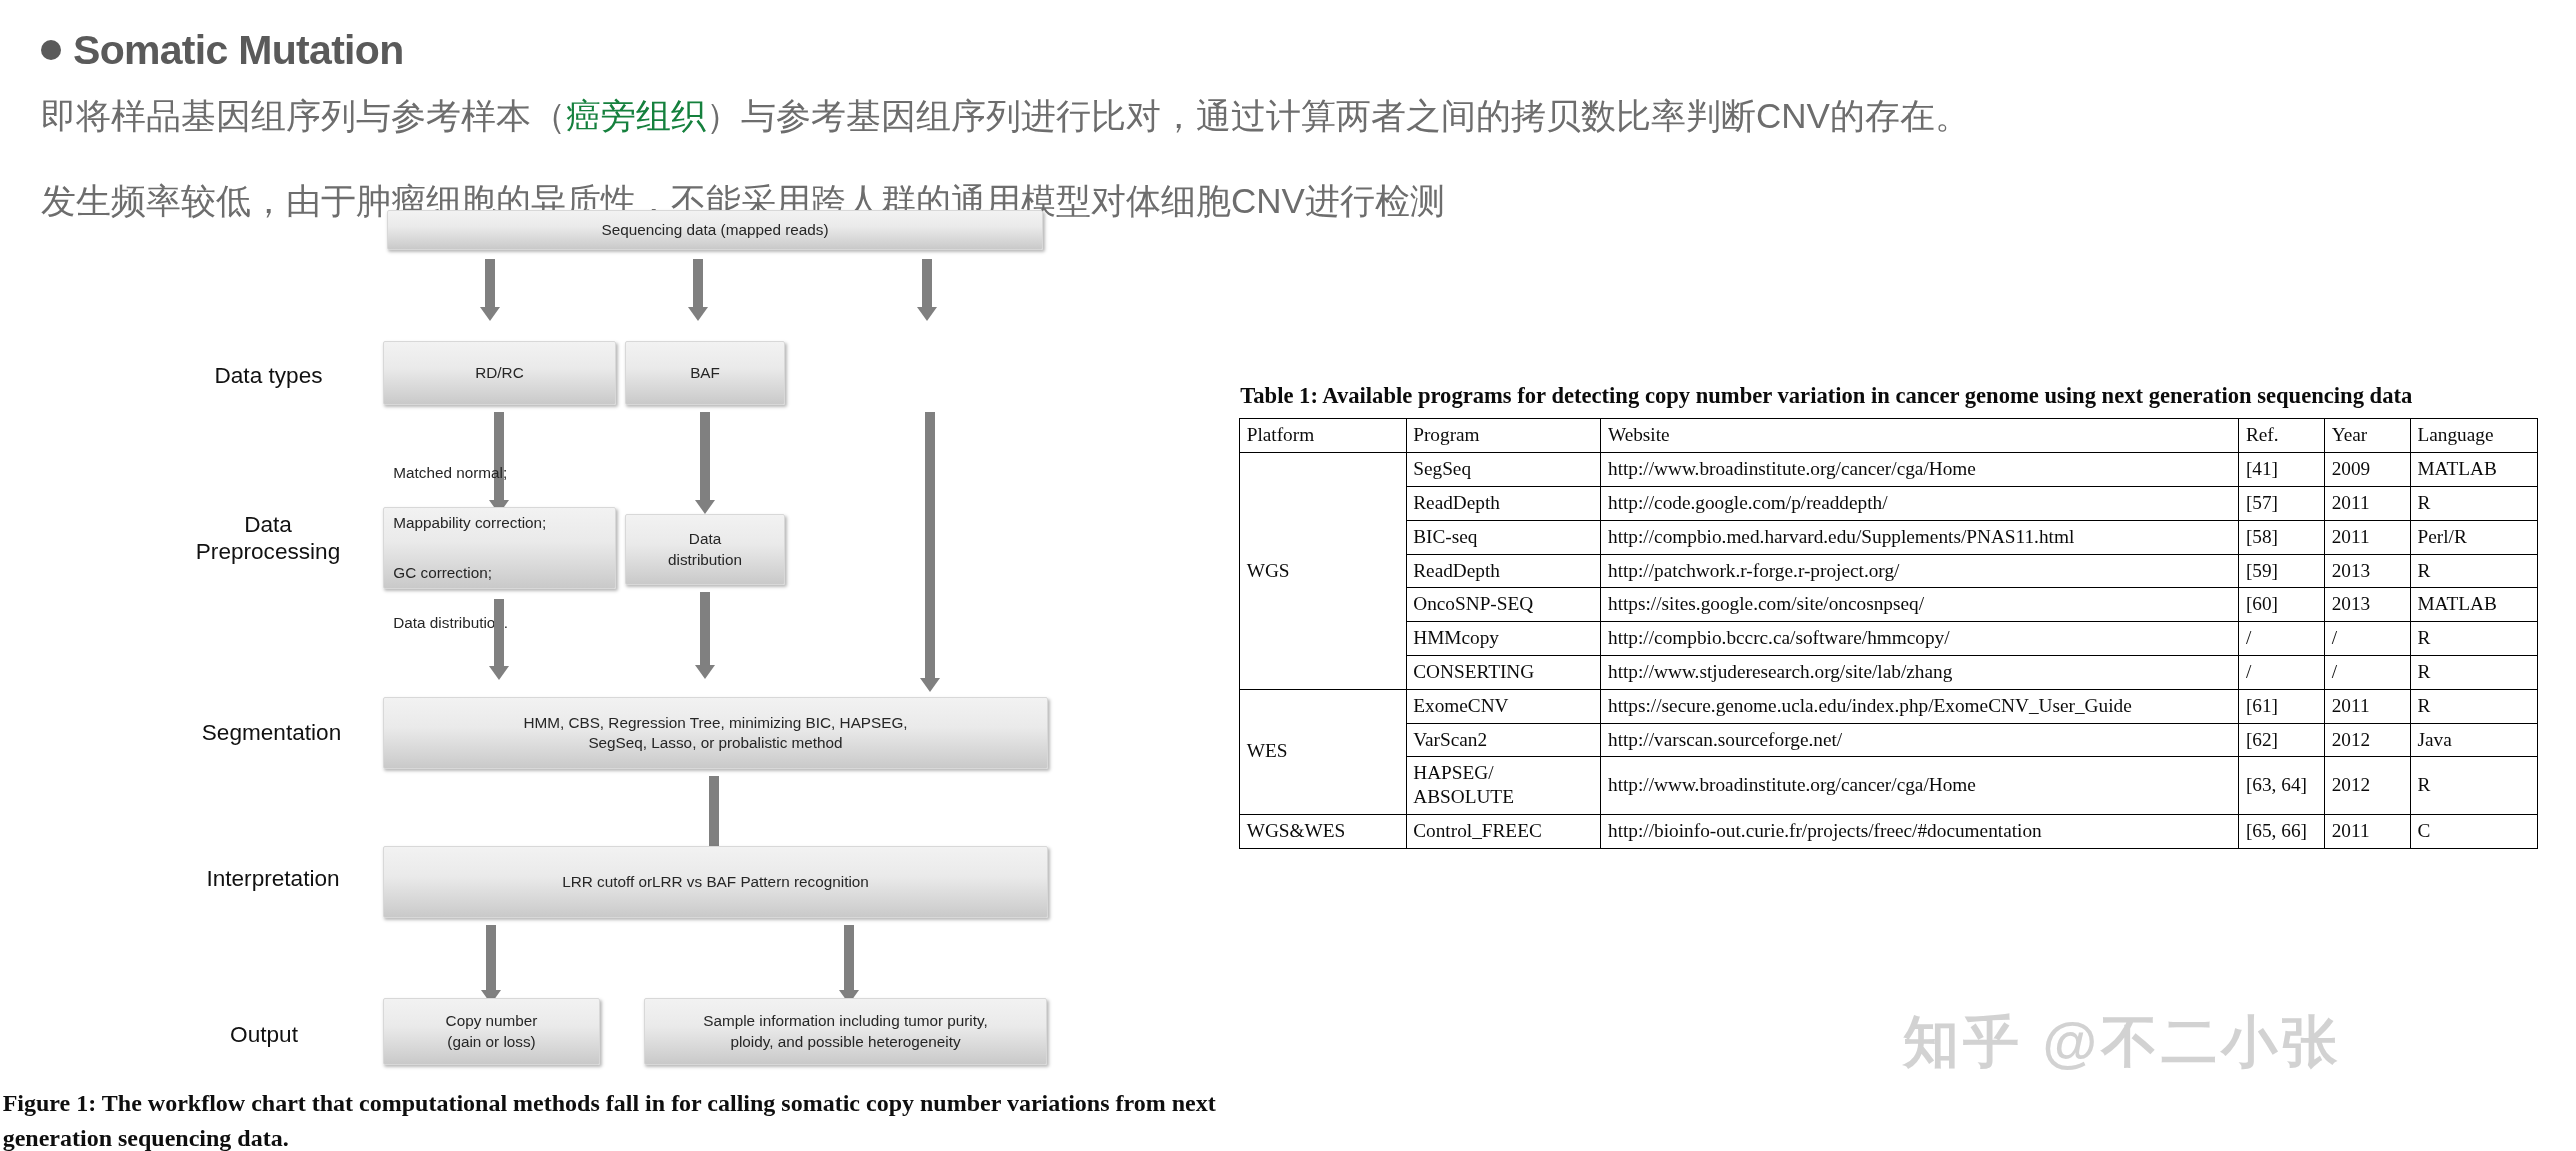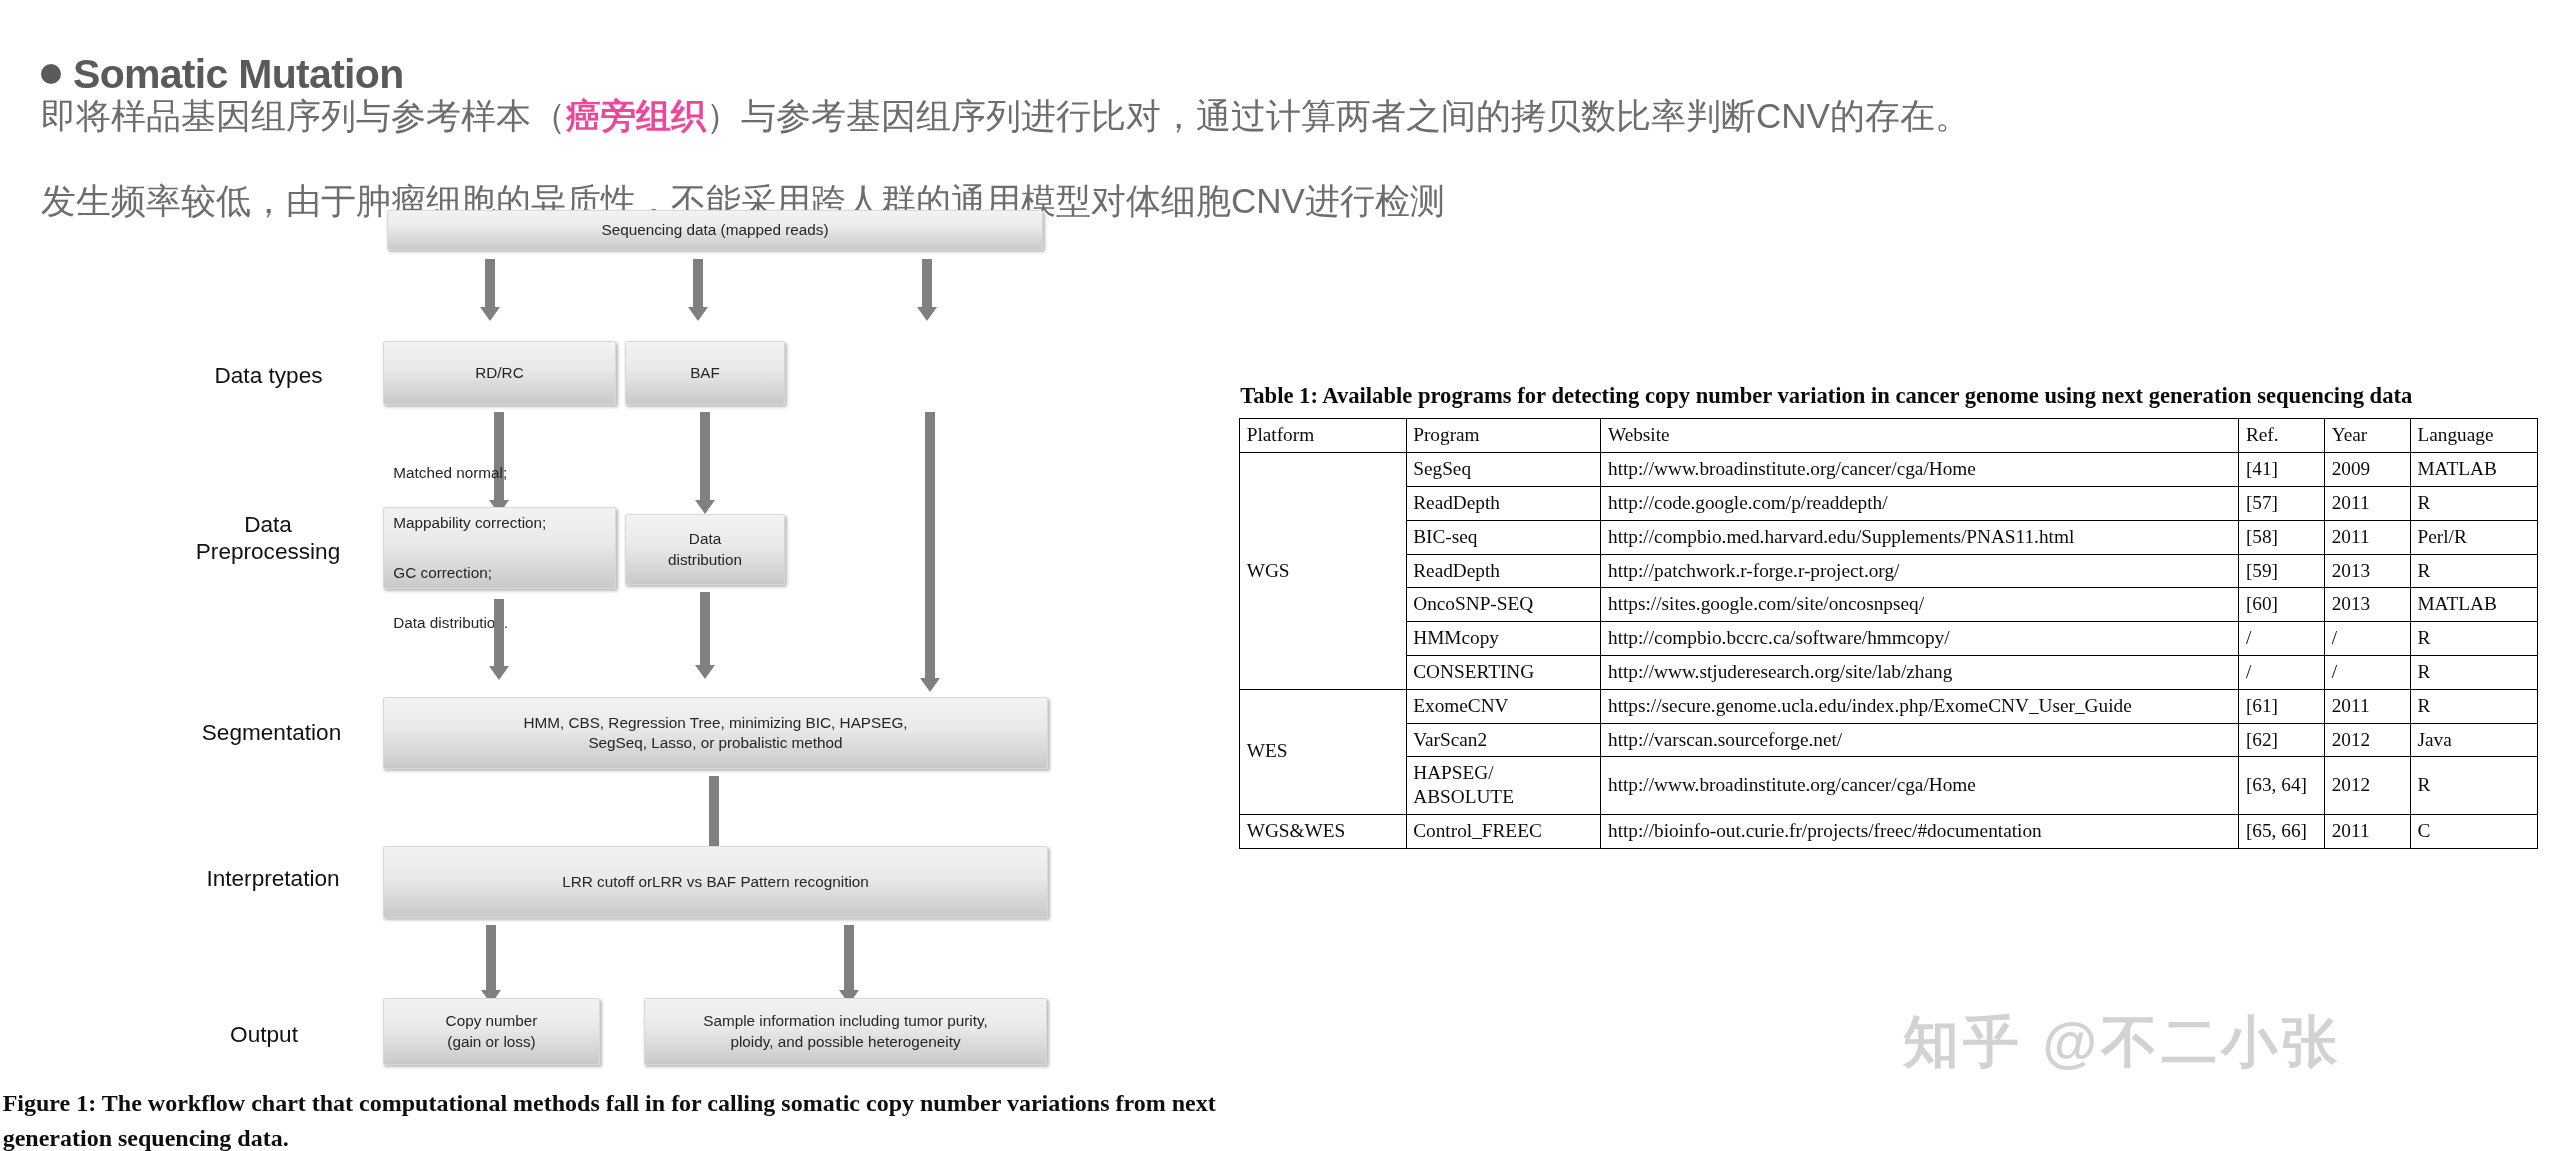--- a/index.html
+++ b/index.html
@@ -6,34 +6,34 @@
   body{
     width:2576px;height:1152px;position:relative;overflow:hidden;
     font-family:"Liberation Sans", sans-serif;
     -webkit-font-smoothing:antialiased;
   }
 
   
   .heading{
     position:absolute;left:41px;top:27px;
     font-size:41px;font-weight:bold;color:#5a5a5a;
-    letter-spacing:-0.7px;white-space:nowrap;margin-top:24px;
+    letter-spacing:-0.7px;white-space:nowrap;
   }
   .heading .bullet{
     display:inline-block;width:20px;height:20px;border-radius:50%;
     background:#5a5a5a;vertical-align:middle;margin-right:12px;
     position:relative;top:-2.7px;
   }
   .para{
     position:absolute;color:#6d6d6d;font-size:35px;white-space:nowrap;
     letter-spacing:0px;
   }
   .para-1{left:41px;top:93px;}
   .para-2{left:41px;top:178px;}
-  .redtxt{color:#ec4899;font-weight:bold;}
+  .redtxt{color:#15803d;font-weight:normal;}
 
   
   #flow{position:absolute;left:0;top:0;width:1264px;height:1152px;}
   .fbox{
     position:absolute;
     background:linear-gradient(to bottom,#f2f2f2 0%,#eaeaea 42%,#d2d2d2 85%,#c9c9c9 100%);
     border:0.7px solid #d8d8d8;
     border-radius:2px;
     box-shadow:1.3px 2px 3.3px rgba(0,0,0,.28);
     display:flex;align-items:center;justify-content:center;

